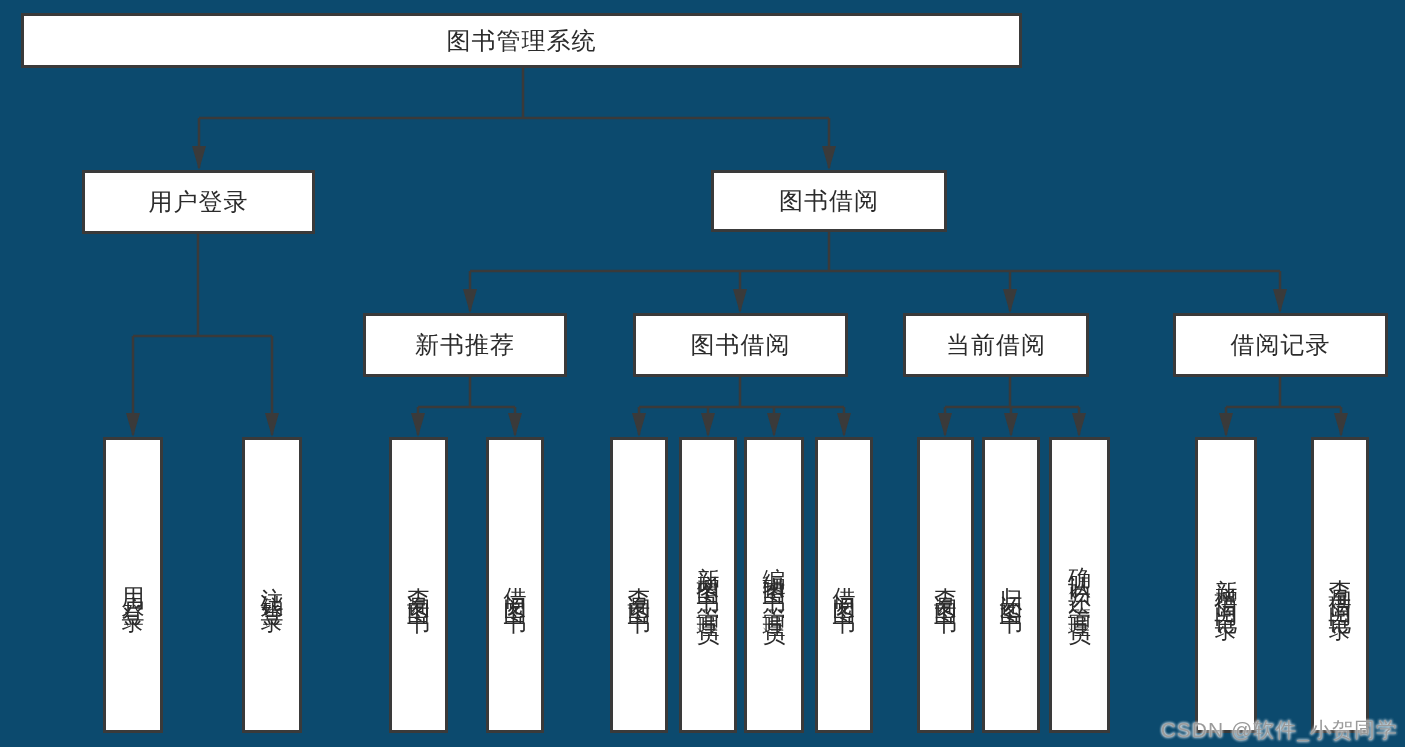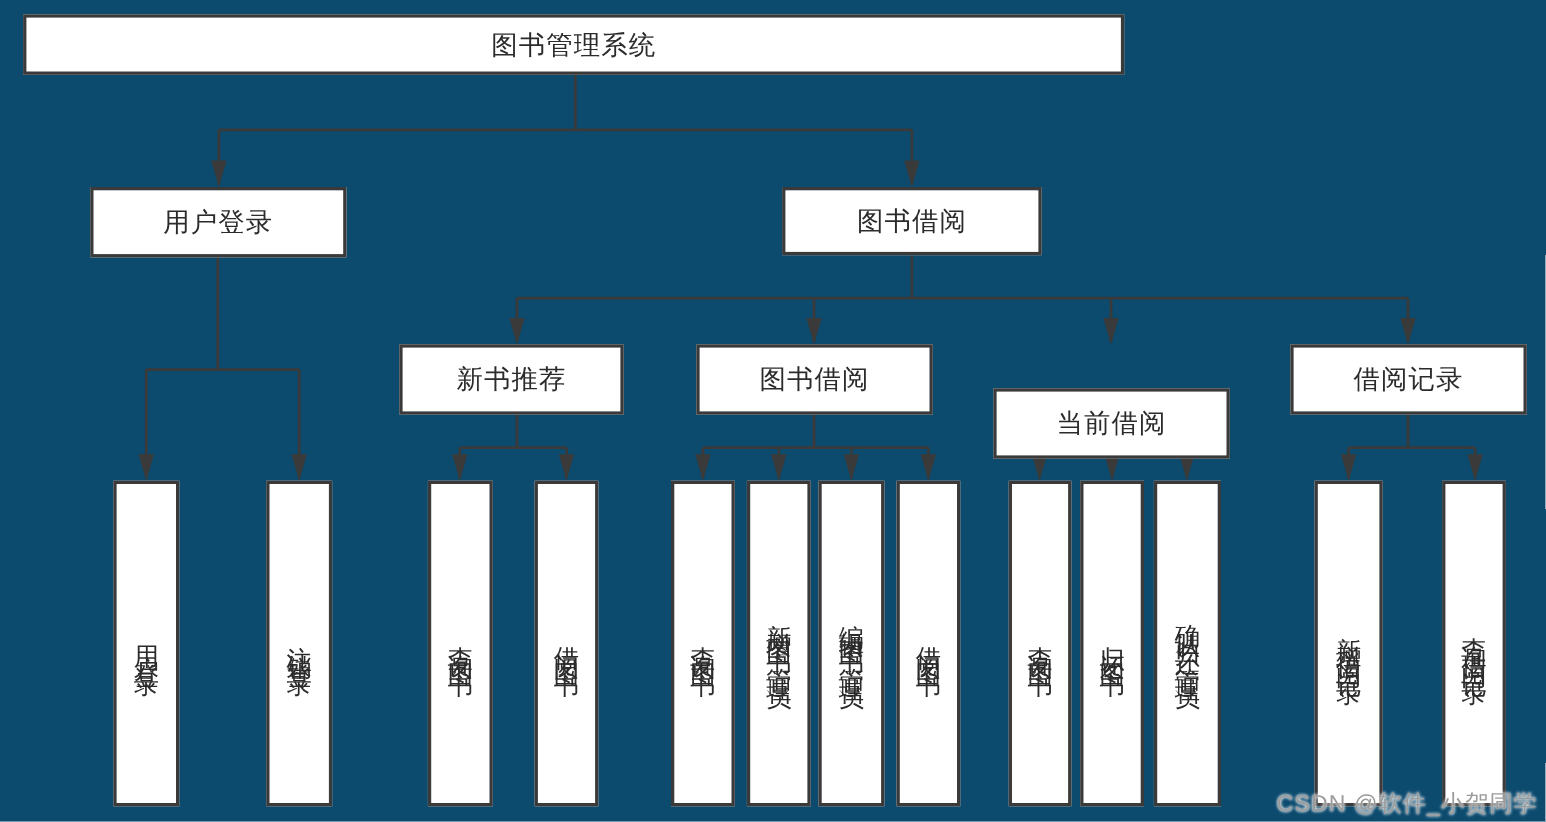--- a/index.html
+++ b/index.html
@@ -71,21 +71,21 @@
   <div class="box" style="left:711px; top:170px; width:236px; height:62px;">
     <span>图书借阅</span>
   </div>
 
   <div class="box" style="left:363px; top:313px; width:204px; height:64px;">
     <span>新书推荐</span>
   </div>
   <div class="box" style="left:633px; top:313px; width:215px; height:64px;text-align:right;">
     <span>图书借阅</span>
   </div>
-  <div class="box" style="left:903px; top:313px; width:215px; height:64px;margin-top:40px;">
+  <div class="box" style="left:903px; top:313px; width:186px; height:64px;">
     <span>当前借阅</span>
   </div>
   <div class="box" style="left:1173px; top:313px; width:215px; height:64px;">
     <span>借阅记录</span>
   </div>
 
   <div class="vbox" style="left:103px; top:437px; width:60px; height:296px;">
     <span>用户登录</span>
   </div>
   <div class="vbox" style="left:242px; top:437px; width:60px; height:296px;">

